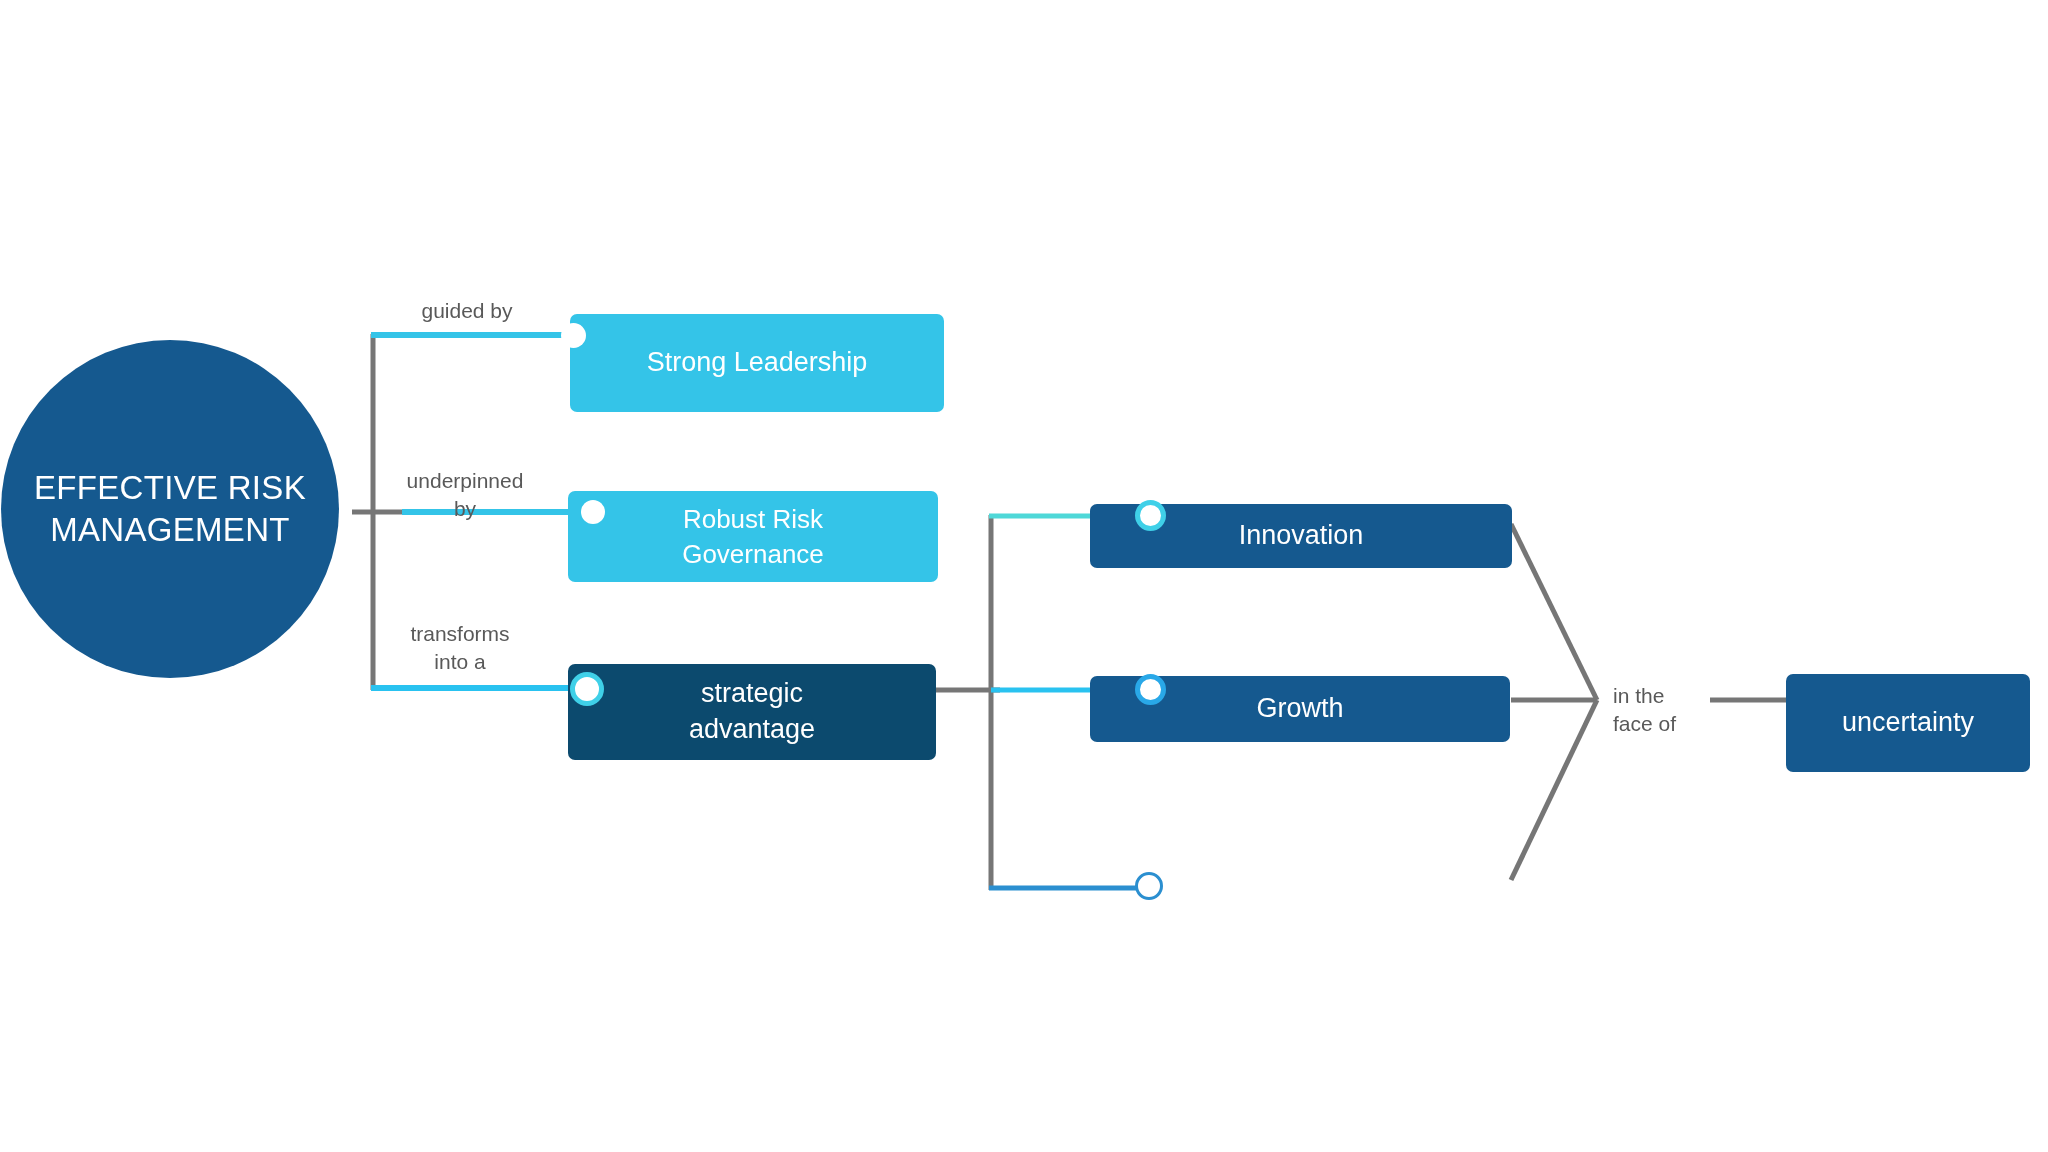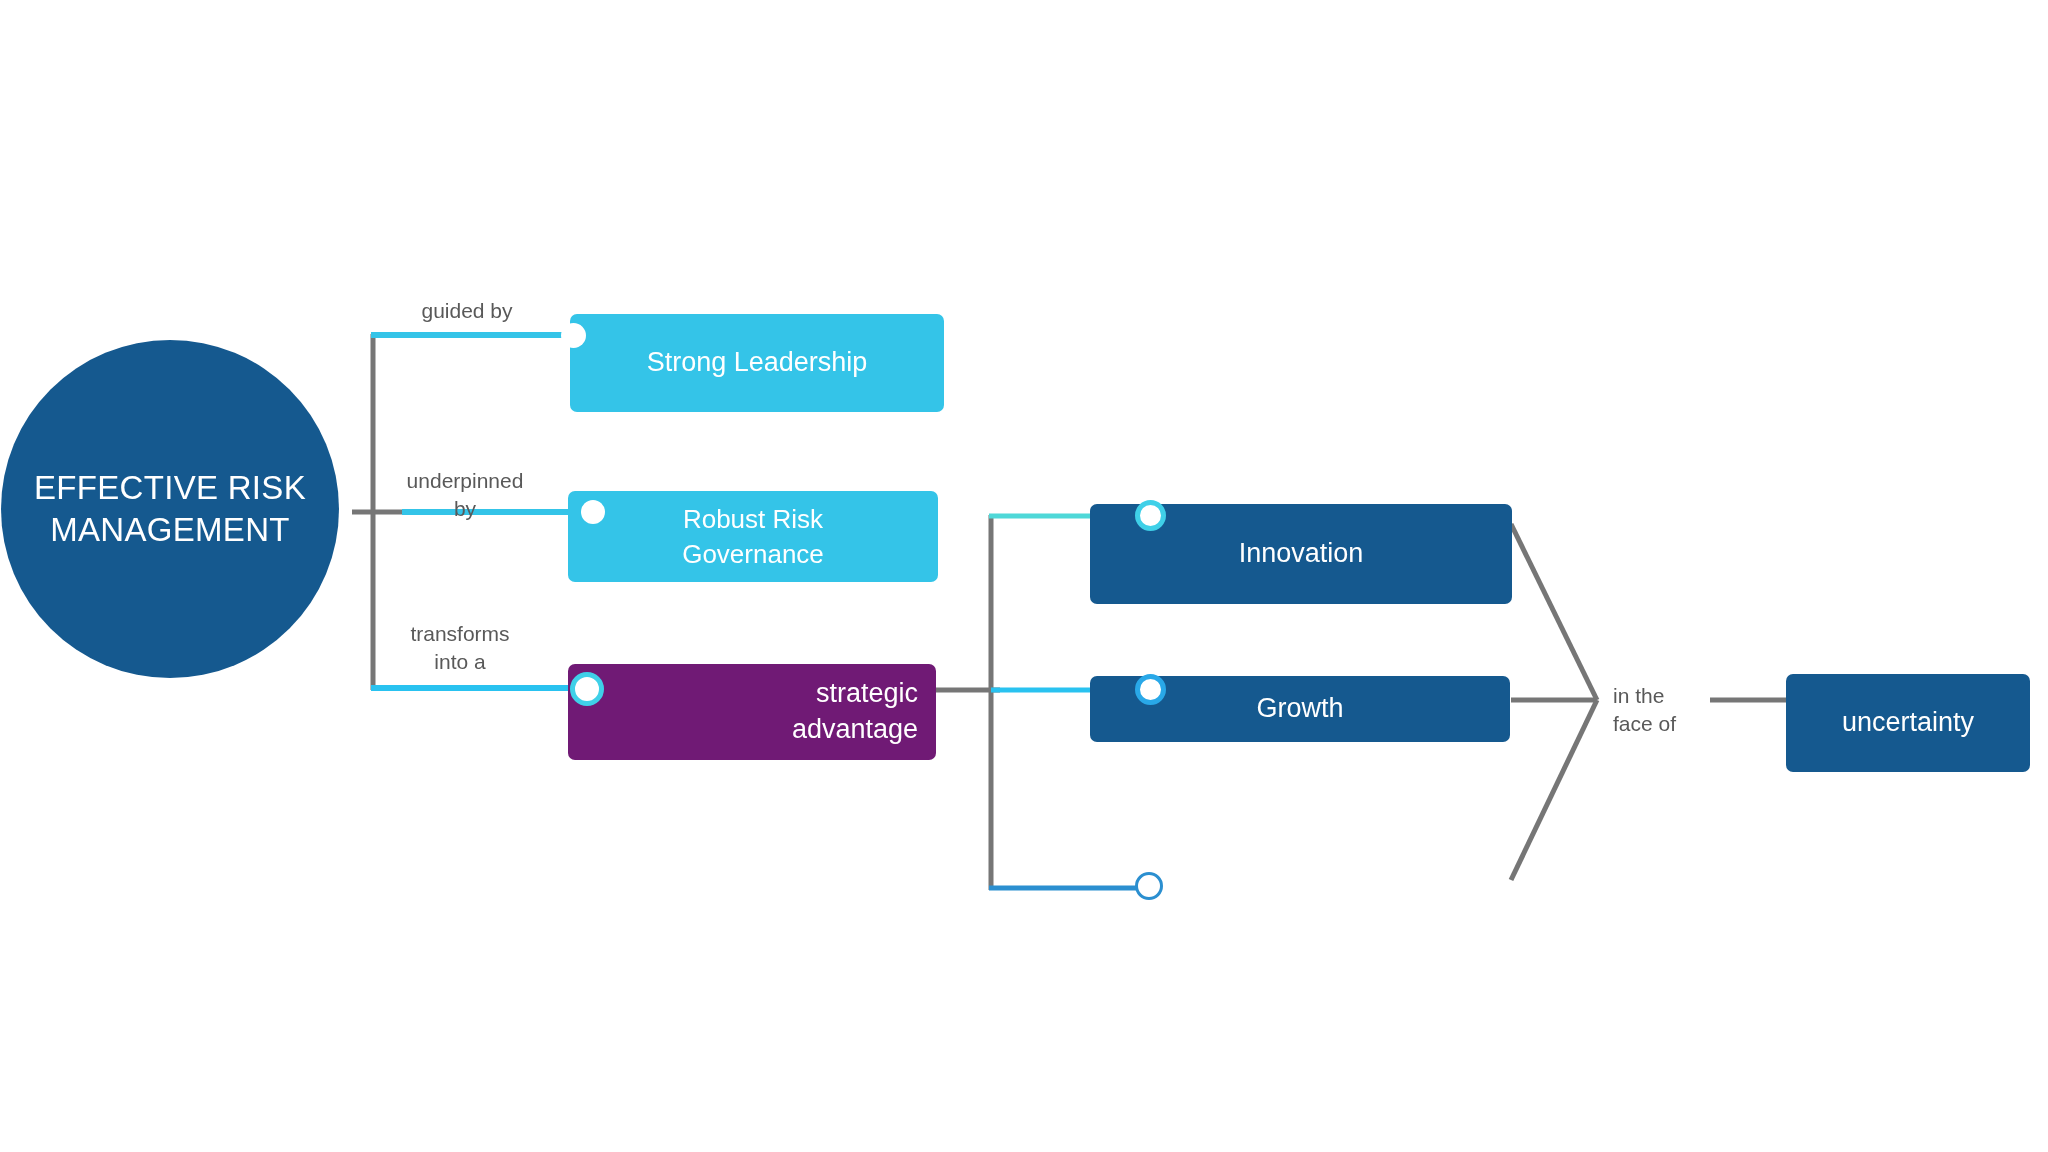--- a/index.html
+++ b/index.html
@@ -59,21 +59,21 @@
     margin-top: 24px;
   }
   .node .label {
     display: block;
     width: 100%;
     padding: 0 18px;
     box-sizing: border-box;
   }
 
   .node-cyan  { background: #34c4e8; }
-  .node-blue  { background: #701a75; text-align: right; }
+  .node-blue  { background: #0c4a6e; }
   .node-navy  { background: #15598f; }
 
   
   .pad-left .label { }
 
   
   .dot {
     position: absolute;
     border-radius: 50%;
     background: #ffffff;
@@ -151,21 +151,21 @@
 Governance</span>
   </div>
   <div class="dot dot-plain" style="left:581px; top:500px; width:24px; height:24px;"></div>
 
   <div class="node node-blue pad-left" style="left:568px; top:640px; width:368px; height:96px; font-size:27px; white-space:pre-line;">
     <span class="label">strategic
 advantage</span>
   </div>
   <div class="dot dot-ring-blue" style="left:570px; top:672px; width:34px; height:34px; border-color:#3fd0e8;"></div>
 
-  <div class="node node-navy pad-left" style="left:1090px; top:480px; width:422px; height:100px; font-size:27px;">
+  <div class="node node-navy pad-left" style="left:1090px; top:480px; width:422px; height:64px; font-size:27px;">
     <span class="label">Innovation</span>
   </div>
   <div class="dot dot-ring-cyan" style="left:1135px; top:500px; width:31px; height:31px;"></div>
 
   <div class="node node-navy pad-left" style="left:1090px; top:652px; width:420px; height:66px; font-size:27px;">
     <span class="label">Growth</span>
   </div>
   <div class="dot dot-ring-blue" style="left:1135px; top:674px; width:31px; height:31px;"></div>
 
   <div class="dot dot-ring-blue" style="left:1135px; top:872px; width:28px; height:28px; border-width:3px; border-color:#2b8fd0;"></div>

